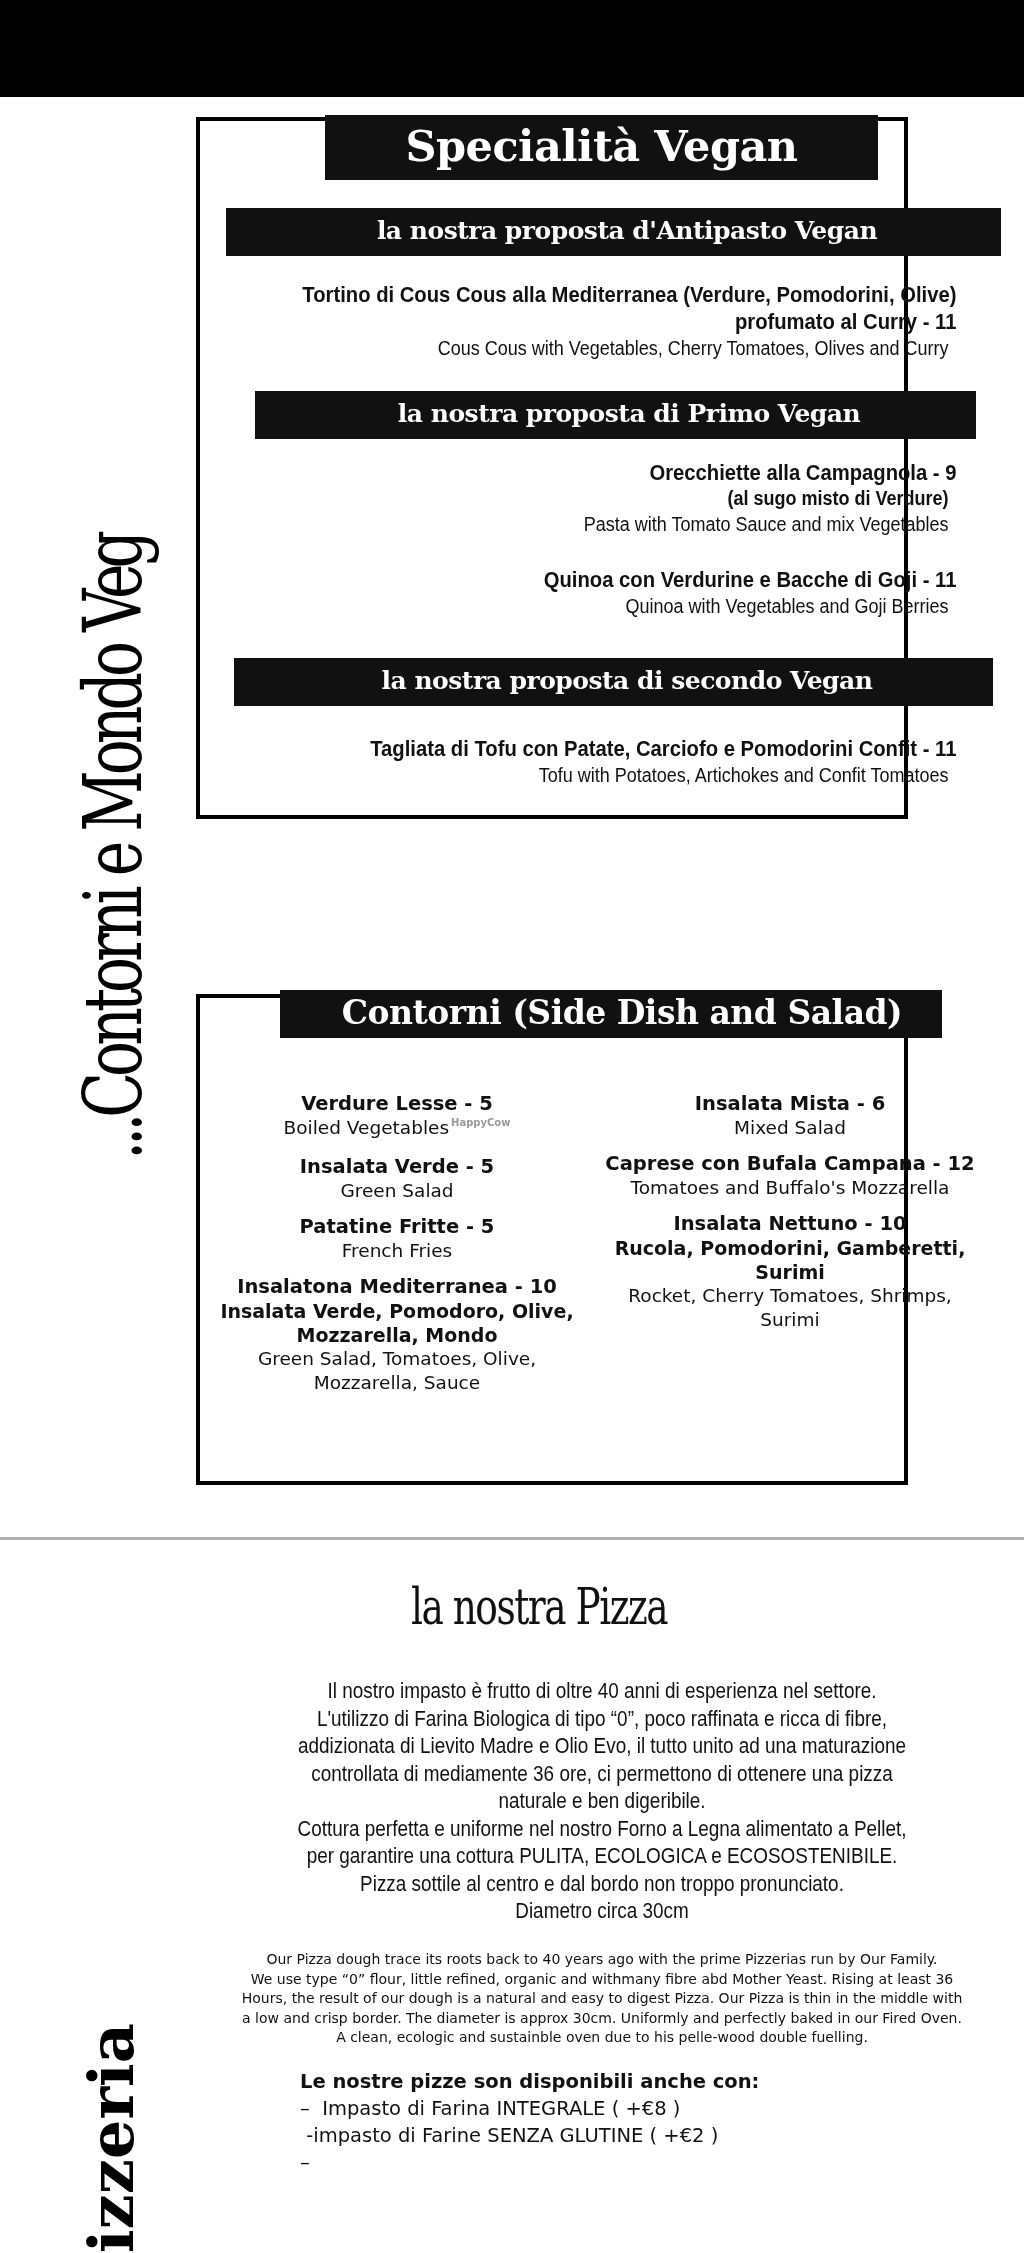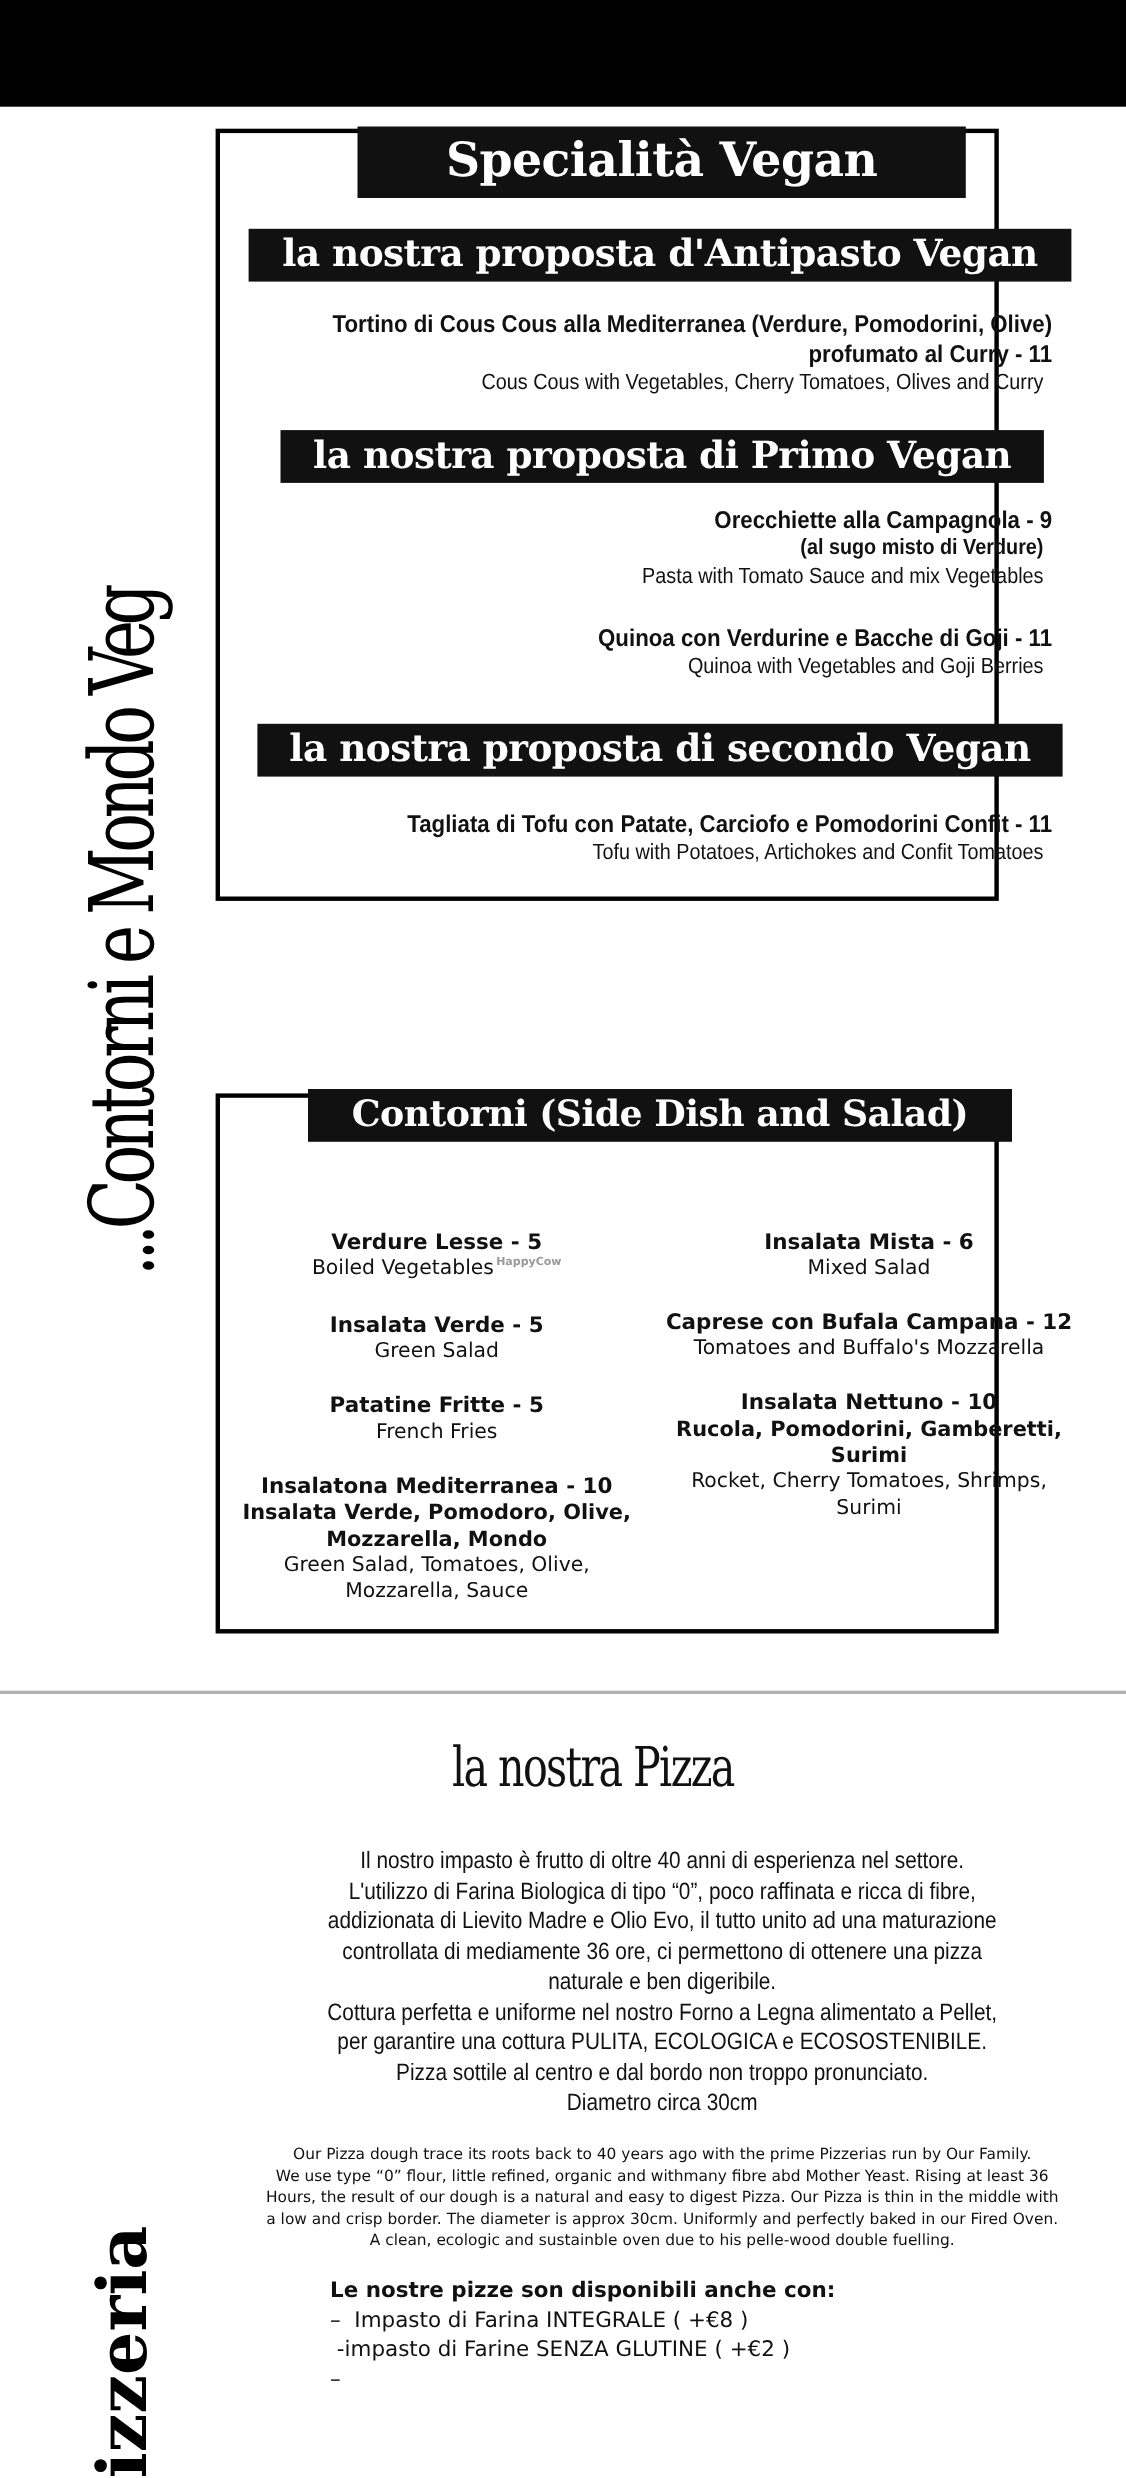--- a/index.html
+++ b/index.html
@@ -16,35 +16,35 @@
     }
     .box1 { top: 117px; height: 702px; }
     .box2 { top: 994px; height: 491px; }
 
     .title-bar {
       position: absolute; background: #111; color: #fff; text-align: center;
       font-family: "DejaVu Serif", serif; font-weight: bold; white-space: nowrap;
       letter-spacing: -0.5px;
     }
     .title-main { left: 125px; top: -6px; width: 553px; height: 65px; line-height: 62px; font-size: 43px; }
-    .sec-bar { left: 24px; width: 740px; height: 48px; line-height: 46px; font-size: 34px; }
+    .sec-bar { left: 24px; width: 740px; height: 48px; line-height: 46px; font-size: 25px; padding-left: 27px; }
     .sec-a { top: 87px; left: 26px; width: 748px; }
     .sec-p { top: 270px; left: 55px; width: 694px; }
     .sec-s { top: 537px; left: 34px; width: 732px; }
-    .title-contorni { left: 80px; top: -8px; width: 640px; height: 48px; line-height: 46px; font-size: 33px; }
+    .title-contorni { left: 80px; top: -8px; width: 640px; height: 48px; line-height: 46px; font-size: 33px; padding-left: 22px; }
 
     .dish { position: absolute; left: 0; width: 788px; text-align: right; }
     .dish .name { font-family: "Liberation Sans Narrow", "Liberation Sans", sans-serif; font-weight: bold; font-size: 22px; line-height: 27px; transform: scaleX(0.92); }
     .dish .sub { font-family: "Liberation Sans", sans-serif; font-weight: bold; font-size: 20px; line-height: 25px; transform: scaleX(0.9); }
     .dish .en { font-family: "Liberation Sans", sans-serif; font-size: 20px; line-height: 26px; transform: scaleX(0.9); }
 
     .col { position: absolute; top: 94px; width: 394px; text-align: center; }
     .col-left { left: 0; }
     .col-right { left: 393px; }
-    .side { margin-bottom: 12px; margin-top: 25px; }
+    .side { margin-bottom: 12px; }
     .side .name { font-family: "DejaVu Sans", sans-serif; font-weight: bold; font-size: 19.5px; line-height: 24px; }
     .side .sub { font-family: "DejaVu Sans", sans-serif; font-weight: bold; font-size: 19px; line-height: 24px; }
     .side .en { font-family: "DejaVu Sans", sans-serif; font-size: 18.5px; line-height: 24px; }
     .watermark { position: absolute; font-size: 10px; color: #999; font-weight: bold; }
 
     .vert {
       position: absolute; font-family: "DejaVu Serif", serif; color: #000;
       transform-origin: left top; white-space: nowrap;
     }
     .vert-contorni { left: 65px; top: 1160px; transform: rotate(-90deg) scaleY(1.35); font-size: 60px; letter-spacing: -5px; }

